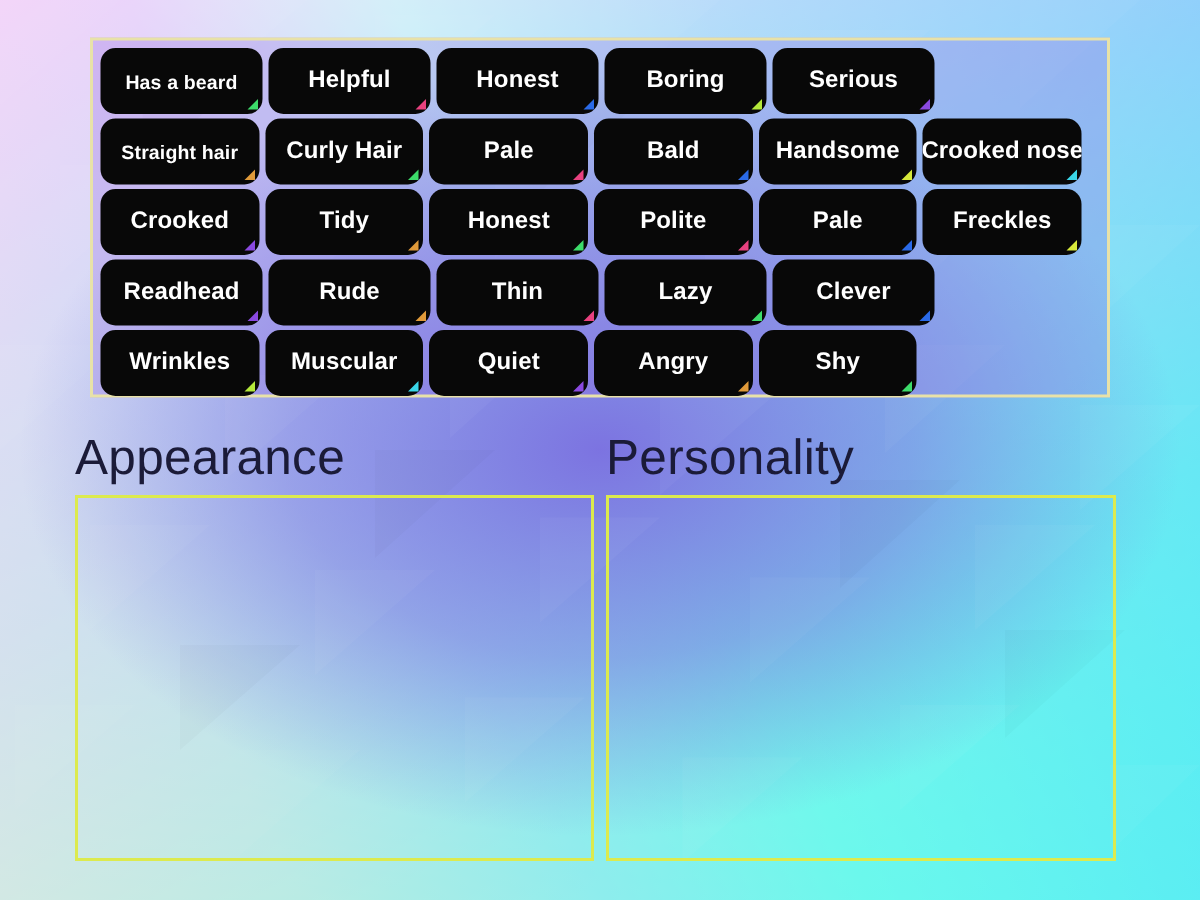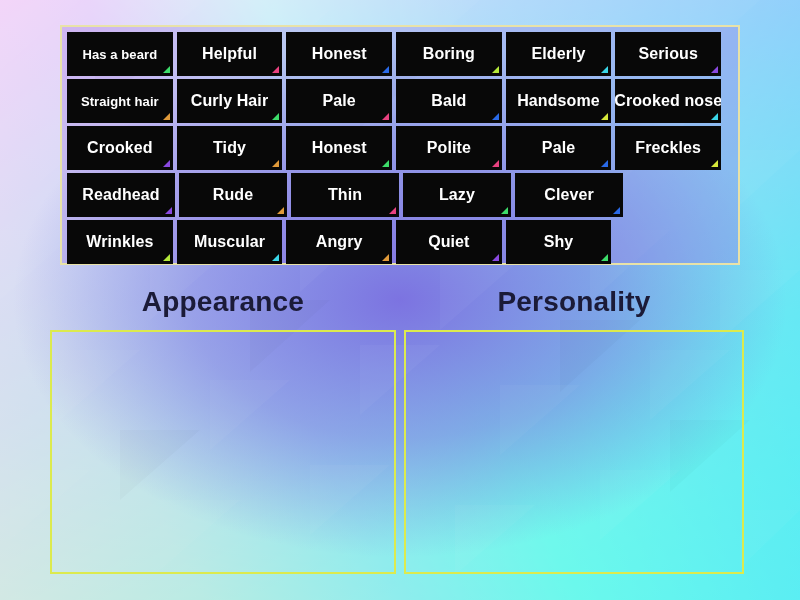--- a/index.html
+++ b/index.html
@@ -63,21 +63,21 @@
     height: 44px;
     margin-bottom: 3px;
   }
   .tile-row:last-child { margin-bottom: 0; }
 
   .tile {
     position: relative;
     width: 108px;
     margin-right: 4px;
     background: #080808;
-    border-radius: 0;
+    border-radius: 10px;
     display: flex;
     align-items: center;
     justify-content: center;
     overflow: hidden;
     cursor: pointer;
   }
   .tile:last-child { margin-right: 12px; }
 
   .tile.empty {
     background: transparent;
@@ -104,23 +104,22 @@
     height: 0;
     border-left: 7px solid transparent;
     border-bottom: 7px solid currentColor;
   }
 
   
   .cat-heading {
     position: absolute;
     top: 286px;
     color: #1b1b38;
-    font-size: 28px;
-    font-weight: bold;
-    text-align: center;
+    font-size: 33px;
+    font-weight: normal;
     letter-spacing: 0.2px;
   }
   #cat-heading-0 { left: 50px;  width: 346px; }
   #cat-heading-1 { left: 404px; width: 340px; }
 
   
   .drop-zone {
     position: absolute;
     top: 330px;
     height: 244px;
@@ -189,24 +188,20 @@
         </div>
         <div class="tile">
           <span class="tile-label md">Honest</span>
           <span class="tile-corner" style="color: rgb(42, 106, 232);"></span>
         </div>
         <div class="tile">
           <span class="tile-label md">Boring</span>
           <span class="tile-corner" style="color: rgb(180, 232, 58);"></span>
         </div>
         <div class="tile">
-          <span class="tile-label md">Elderly</span>
-          <span class="tile-corner" style="color: rgb(58, 214, 232);"></span>
-        </div>
-        <div class="tile">
           <span class="tile-label md">Serious</span>
           <span class="tile-corner" style="color: rgb(138, 73, 224);"></span>
         </div>
       </div>
       <div class="tile-row">
         <div class="tile">
           <span class="tile-label sm">Straight hair</span>
           <span class="tile-corner" style="color: rgb(224, 154, 58);"></span>
         </div>
         <div class="tile">
@@ -281,28 +276,28 @@
       <div class="tile-row">
         <div class="tile">
           <span class="tile-label md">Wrinkles</span>
           <span class="tile-corner" style="color: rgb(180, 232, 58);"></span>
         </div>
         <div class="tile">
           <span class="tile-label md">Muscular</span>
           <span class="tile-corner" style="color: rgb(58, 214, 232);"></span>
         </div>
         <div class="tile">
+          <span class="tile-label md">Quiet</span>
+          <span class="tile-corner" style="color: rgb(138, 73, 224);"></span>
+        </div>
+        <div class="tile">
           <span class="tile-label md">Angry</span>
           <span class="tile-corner" style="color: rgb(224, 154, 58);"></span>
         </div>
         <div class="tile">
-          <span class="tile-label md">Quiet</span>
-          <span class="tile-corner" style="color: rgb(138, 73, 224);"></span>
-        </div>
-        <div class="tile">
           <span class="tile-label md">Shy</span>
           <span class="tile-corner" style="color: rgb(61, 220, 106);"></span>
         </div>
         <div class="tile empty"></div>
       </div>
     </div>
 
   <div class="cat-heading" id="cat-heading-0">Appearance</div>
   <div class="cat-heading" id="cat-heading-1">Personality</div>
 

